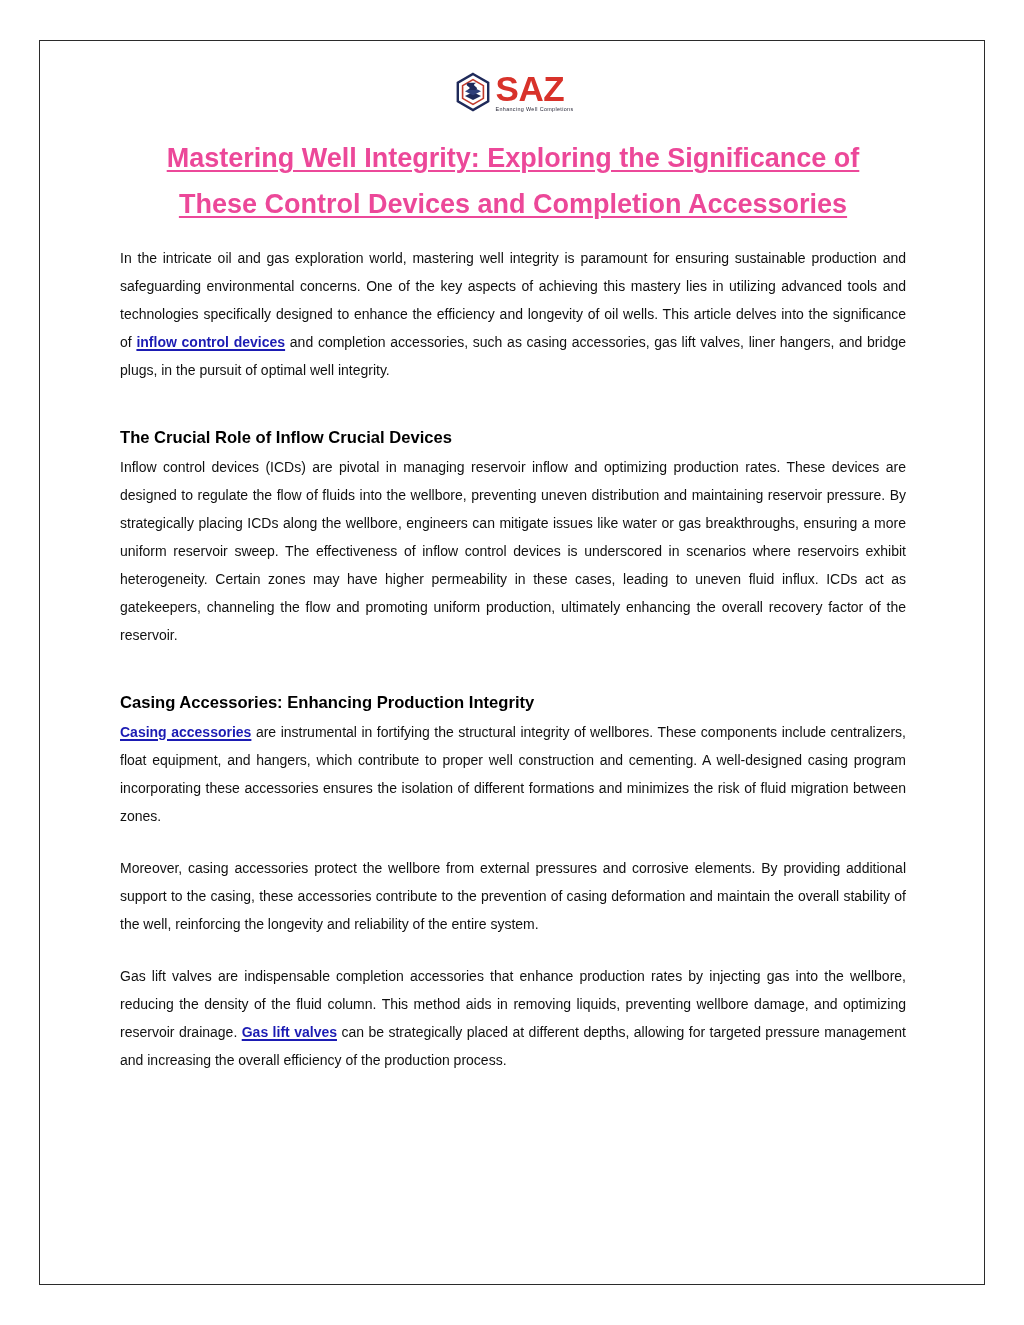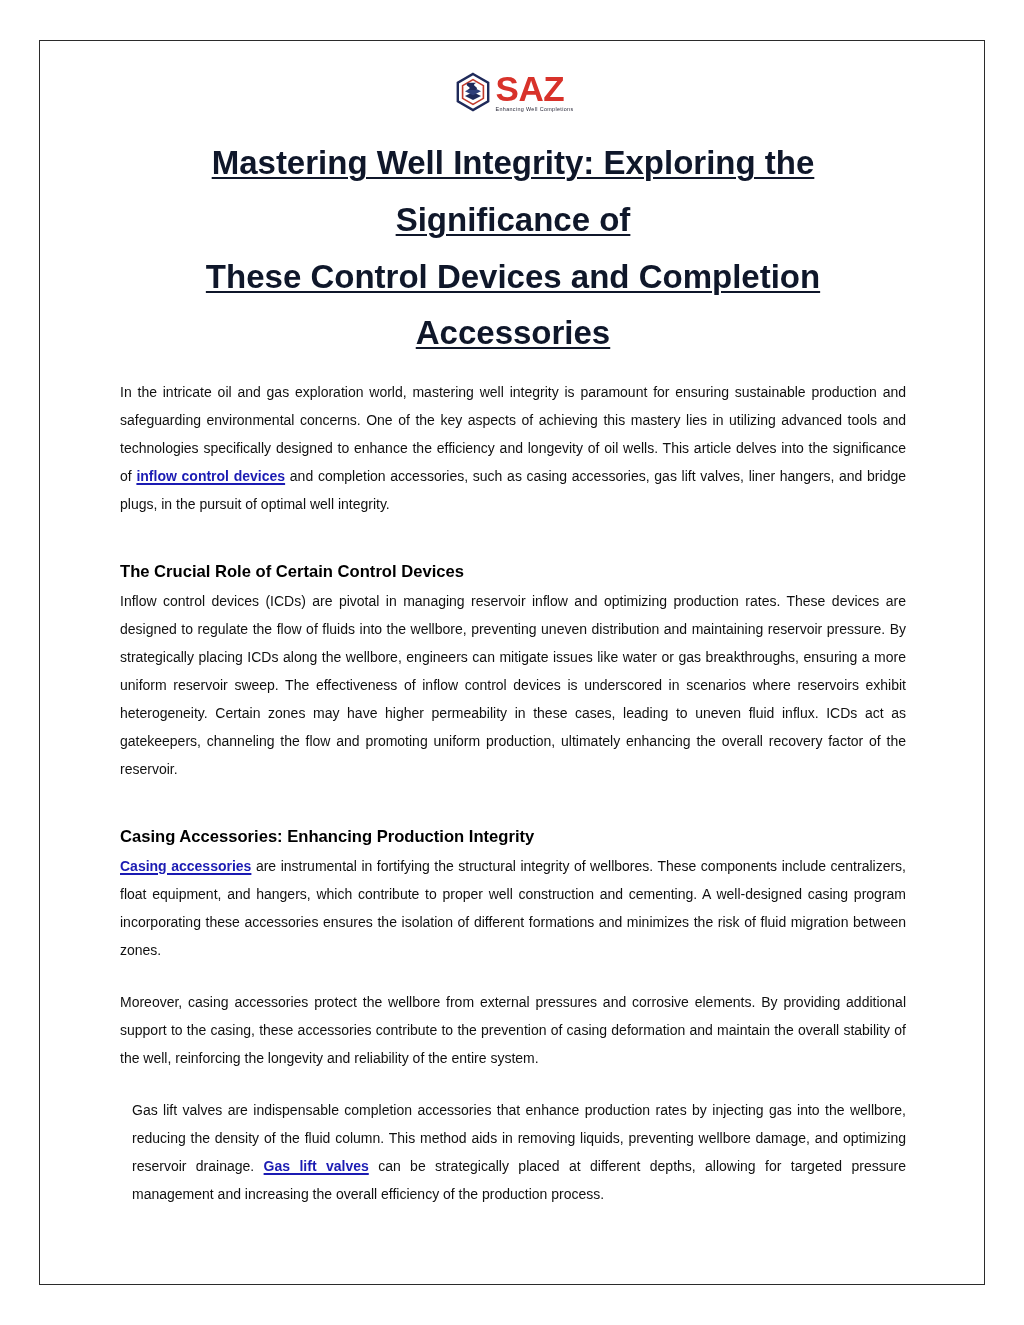--- a/index.html
+++ b/index.html
@@ -79,23 +79,23 @@
     letter-spacing: 0.35px;
     color: #2a2a3a;
     margin-top: 2px;
     white-space: nowrap;
   }
 
   
   .doc-title {
     font-family: "Liberation Sans", sans-serif;
     font-weight: bold;
-    font-size: 33px;
+    font-size: 27px;
     line-height: 1.72;
-    color: #0f172a;
+    color: #ec4899;
     text-align: center;
     margin: 0 0 16px 0;
     padding: 0 4px;
   }
   .doc-title .tline {
     text-decoration: underline;
     text-underline-offset: 3px;
     text-decoration-thickness: 2px;
   }
 
@@ -104,21 +104,20 @@
     font-family: "Liberation Sans", sans-serif;
     font-size: 14px;
     line-height: 2.0;
     color: #101010;
     text-align: justify;
     text-justify: inter-word;
     margin: 0 0 14px 0;
   }
   .para.tight {
     margin-bottom: 0;
-    margin-left: 12px;
   }
 
   .sec-heading {
     font-family: "Liberation Sans", sans-serif;
     font-weight: bold;
     font-size: 16.6px;
     line-height: 1.5;
     color: #000000;
     margin: 18px 0 2px 0;
     text-align: left;
@@ -160,21 +159,21 @@
 
       <h1 class="doc-title">
         <span class="tline">Mastering Well Integrity: Exploring the Significance of</span><br>
         <span class="tline">These Control Devices and Completion Accessories</span>
       </h1>
 
       <p class="para"><span>In the intricate oil and gas exploration world, mastering well integrity is paramount for ensuring sustainable production and safeguarding environmental concerns. One of the key aspects of achieving this mastery lies in utilizing advanced tools and technologies specifically designed to enhance the efficiency and longevity of oil wells. This article delves into the significance of </span><a class="doclink">inflow control devices</a><span> and completion accessories, such as casing accessories, gas lift valves, liner hangers, and bridge plugs, in the pursuit of optimal well integrity.</span></p>
 
       <div class="spacer-sm"></div>
 
-      <h2 class="sec-heading">The Crucial Role of Certain Control Devices</h2>
+      <h2 class="sec-heading">The Crucial Role of Inflow Crucial Devices</h2>
       <p class="para">Inflow control devices (ICDs) are pivotal in managing reservoir inflow and optimizing production rates. These devices are designed to regulate the flow of fluids into the wellbore, preventing uneven distribution and maintaining reservoir pressure. By strategically placing ICDs along the wellbore, engineers can mitigate issues like water or gas breakthroughs, ensuring a more uniform reservoir sweep. The effectiveness of inflow control devices is underscored in scenarios where reservoirs exhibit heterogeneity. Certain zones may have higher permeability in these cases, leading to uneven fluid influx. ICDs act as gatekeepers, channeling the flow and promoting uniform production, ultimately enhancing the overall recovery factor of the reservoir.</p>
 
       <div class="spacer-sm"></div>
 
       <h2 class="sec-heading">Casing Accessories: Enhancing Production Integrity</h2>
       <p class="para"><a class="doclink">Casing accessories</a><span> are instrumental in fortifying the structural integrity of wellbores. These components include centralizers, float equipment, and hangers, which contribute to proper well construction and cementing. A well-designed casing program incorporating these accessories ensures the isolation of different formations and minimizes the risk of fluid migration between zones.</span></p>
 
       <div class="spacer-sm"></div>
 
       <p class="para">Moreover, casing accessories protect the wellbore from external pressures and corrosive elements. By providing additional support to the casing, these accessories contribute to the prevention of casing deformation and maintain the overall stability of the well, reinforcing the longevity and reliability of the entire system.</p>

